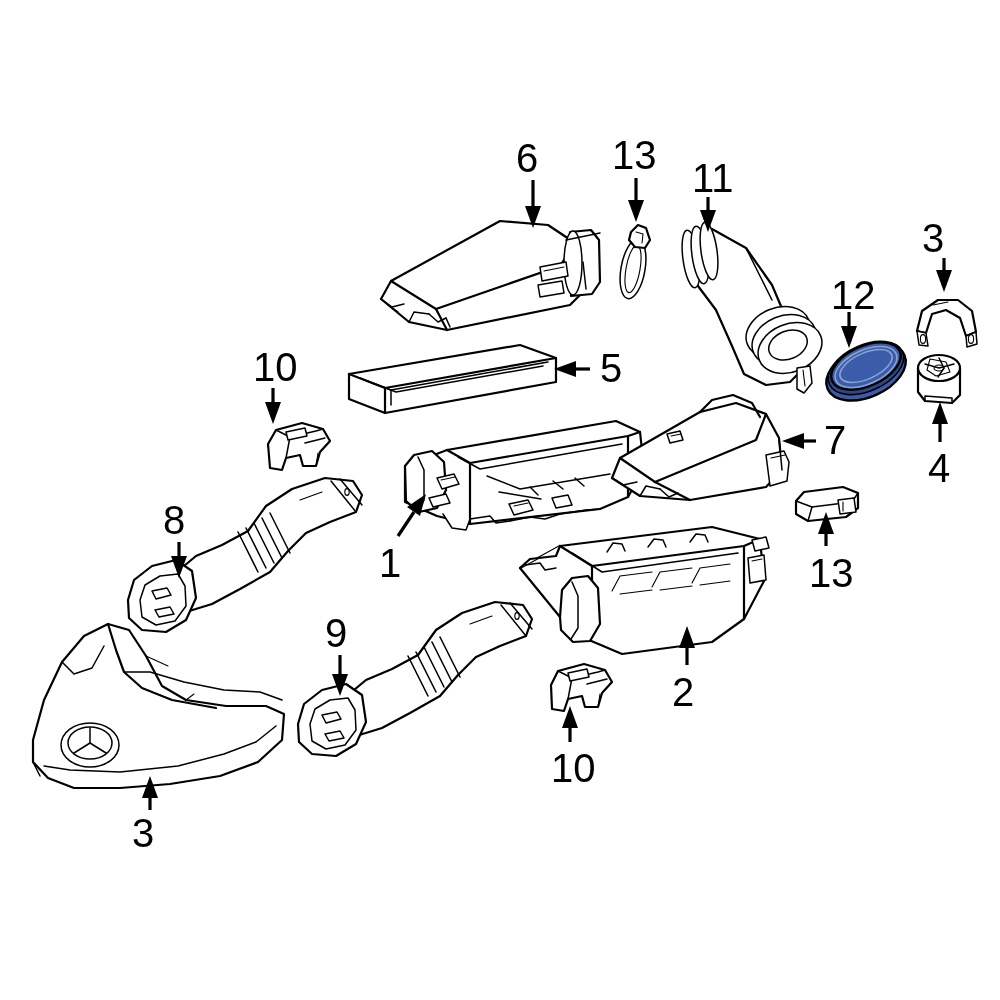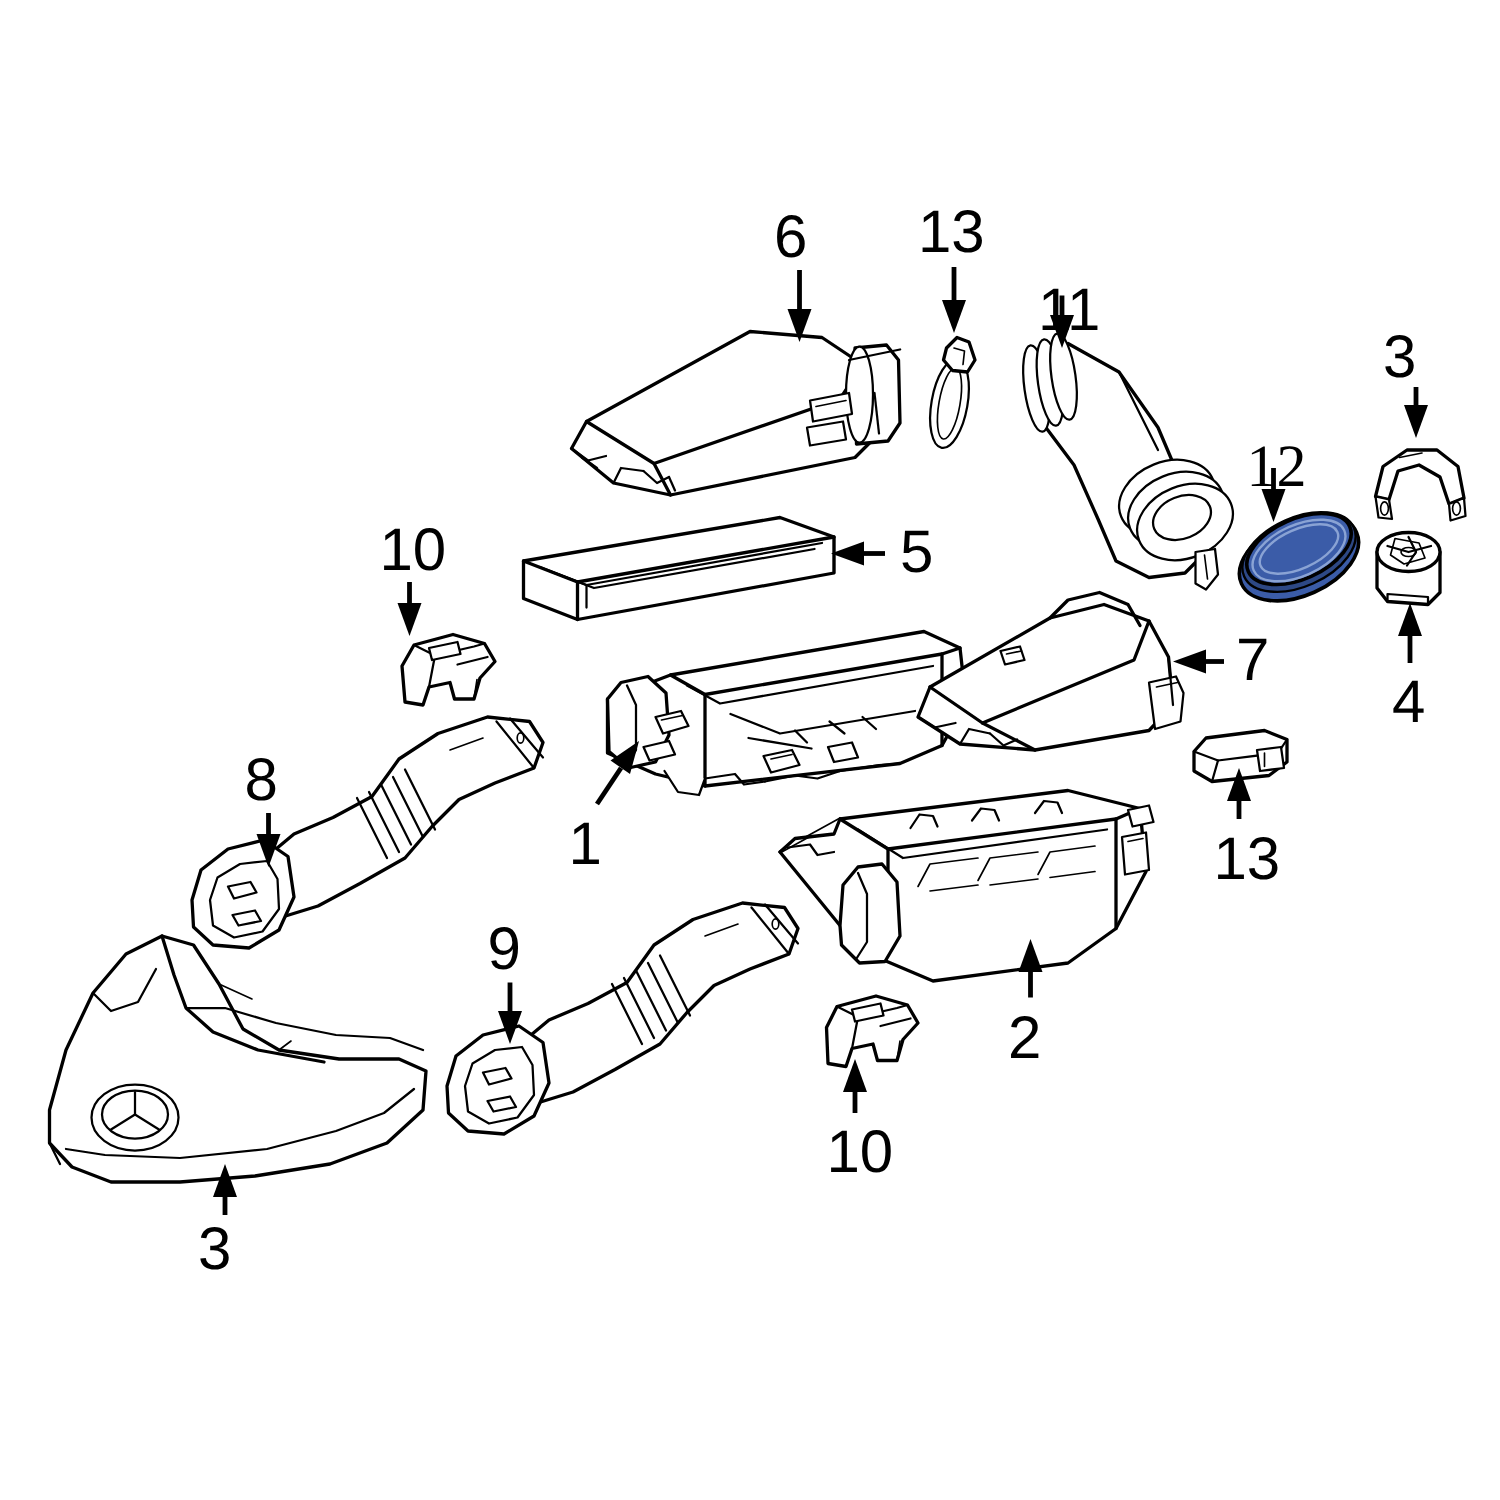--- a/index.html
+++ b/index.html
@@ -426,23 +426,23 @@
 
     <g>
       <path class="lead" d="M150 810 L150 795"></path>
       <path class="lead-head" d="M150 776 L142 798 L158 798 Z"></path>
     </g>
 
   </svg>
 
   <div class="callout" style="left:516px; top:138px;">6</div>
   <div class="callout" style="left:612px; top:135px;">13</div>
-  <div class="callout" style="left:692px; top:158px;margin-top:29px;">11</div>
+  <div class="callout" style="left:692px; top:158px;">11</div>
   <div class="callout" style="left:922px; top:218px;">3</div>
-  <div class="callout" style="left:831px; top:291px;font-family:Liberation Serif, serif;">12</div>
+  <div class="callout" style="left:831px; top:275px;">12</div>
   <div class="callout" style="left:253px; top:347px;">10</div>
   <div class="callout" style="left:600px; top:348px;">5</div>
   <div class="callout" style="left:824px; top:420px;">7</div>
   <div class="callout" style="left:928px; top:448px;">4</div>
   <div class="callout" style="left:163px; top:500px;">8</div>
   <div class="callout" style="left:379px; top:543px;">1</div>
   <div class="callout" style="left:809px; top:553px;">13</div>
   <div class="callout" style="left:325px; top:613px;">9</div>
   <div class="callout" style="left:672px; top:672px;">2</div>
   <div class="callout" style="left:551px; top:748px;">10</div>

